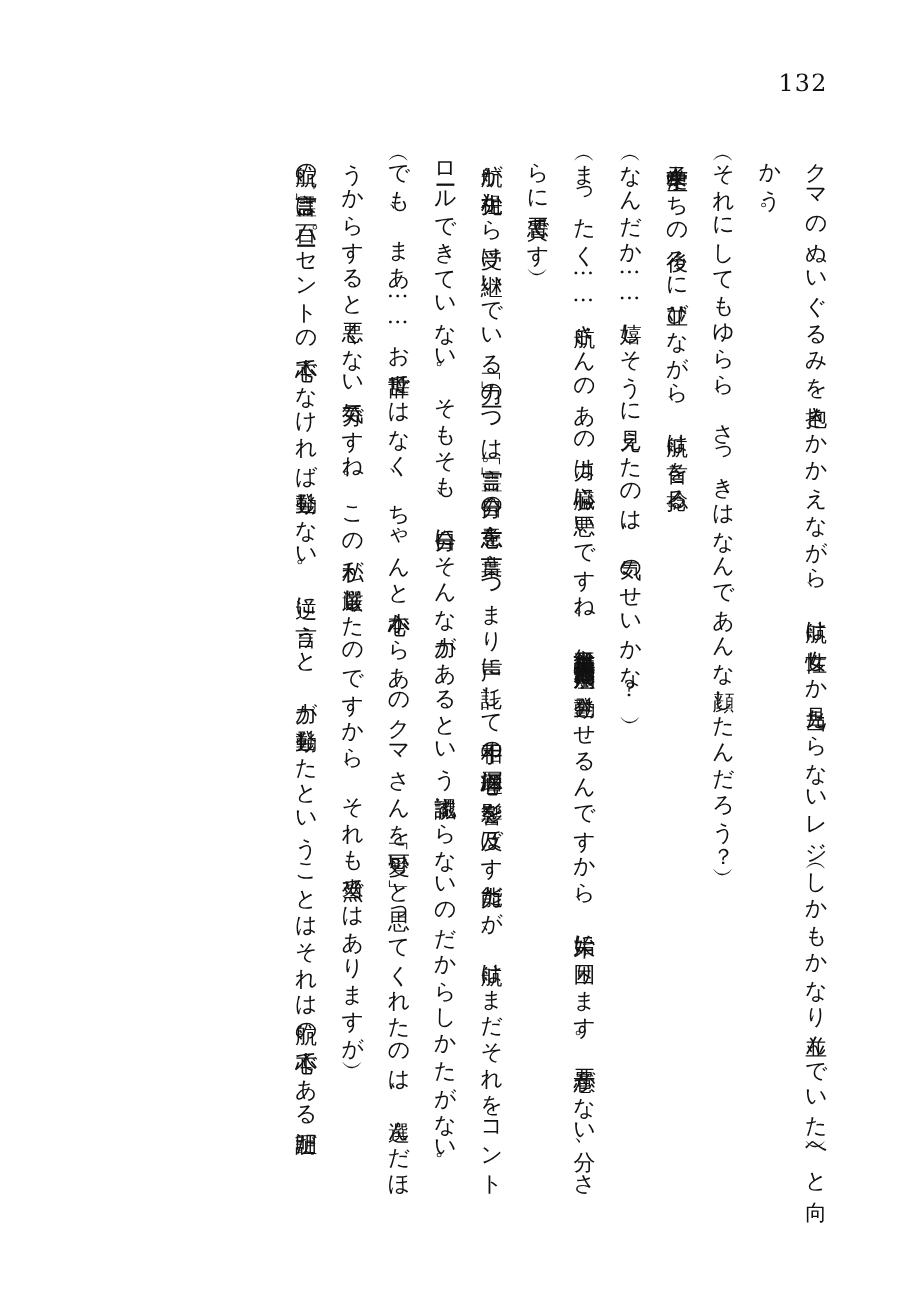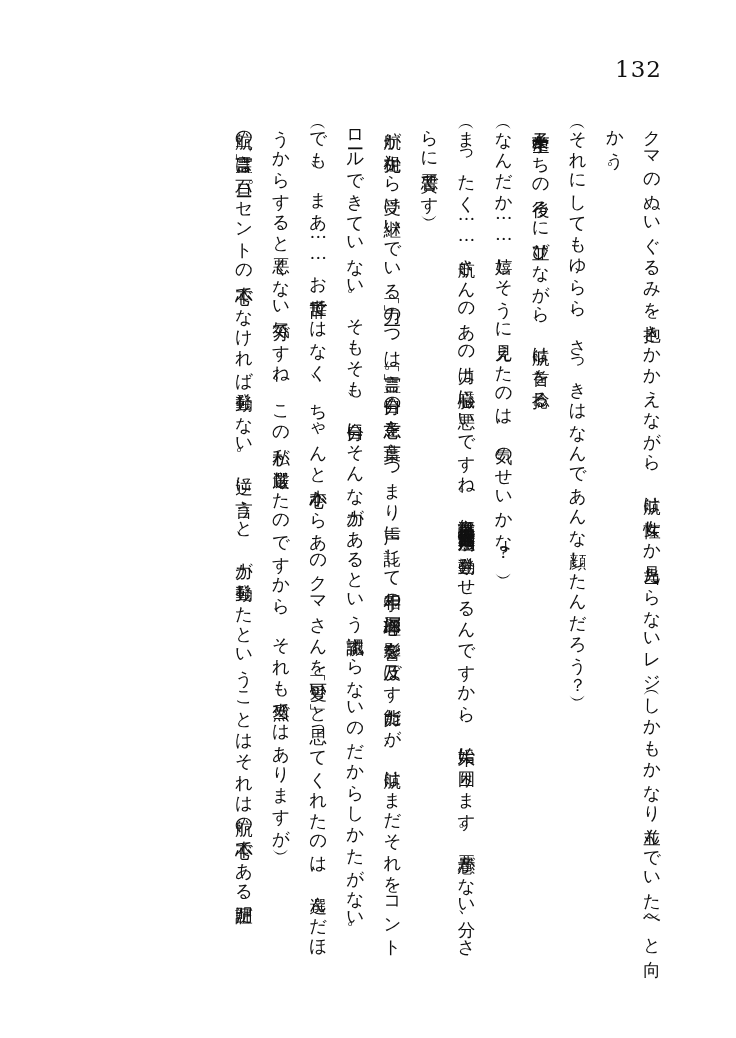--- a/index.html
+++ b/index.html
@@ -17,21 +17,21 @@
   .page {
     position: relative;
     width: 736px;
     height: 1038px;
     background: #ffffff;
   }
   .page-number {
     position: absolute;
     top: 56px;
     right: 74px;
-    font-size: 23px;
+    font-size: 19px;
     letter-spacing: 1px;
     font-family: "DejaVu Serif", "Liberation Serif", serif;
     color: #111111;
   }
   .body-text {
     position: absolute;
     top: 118px;
     right: 66px;
     left: 56px;
     height: 830px;

